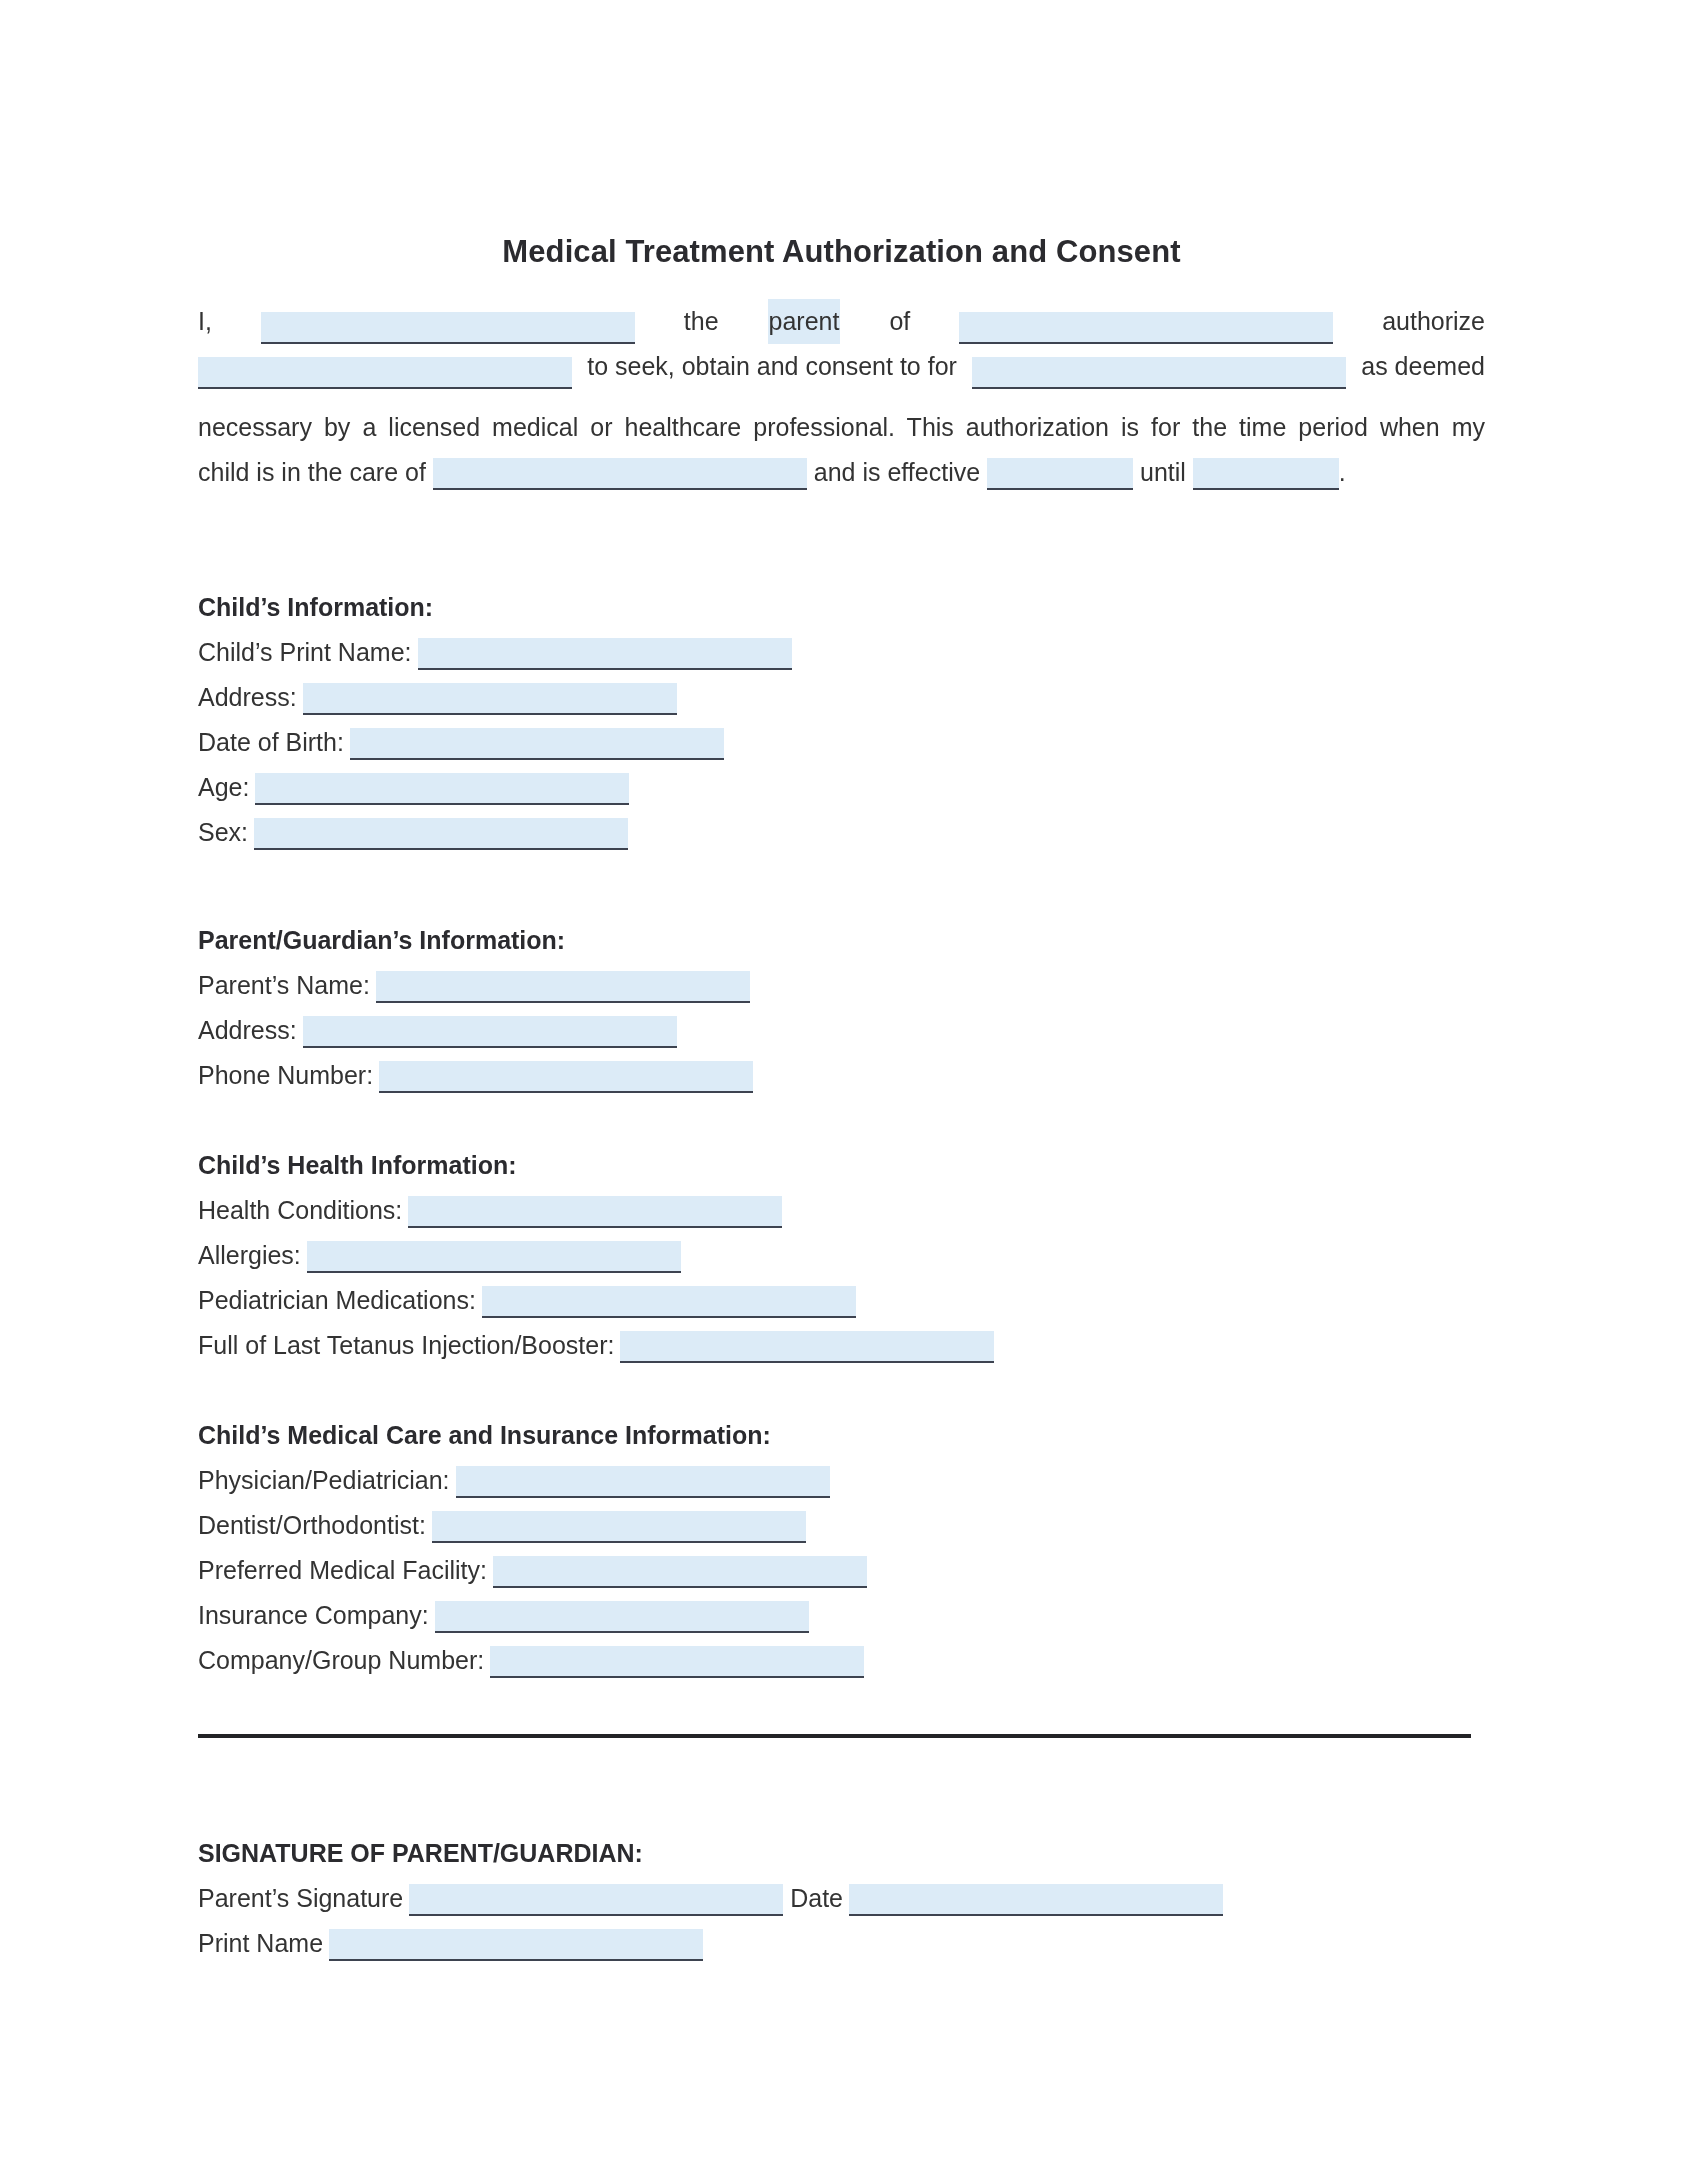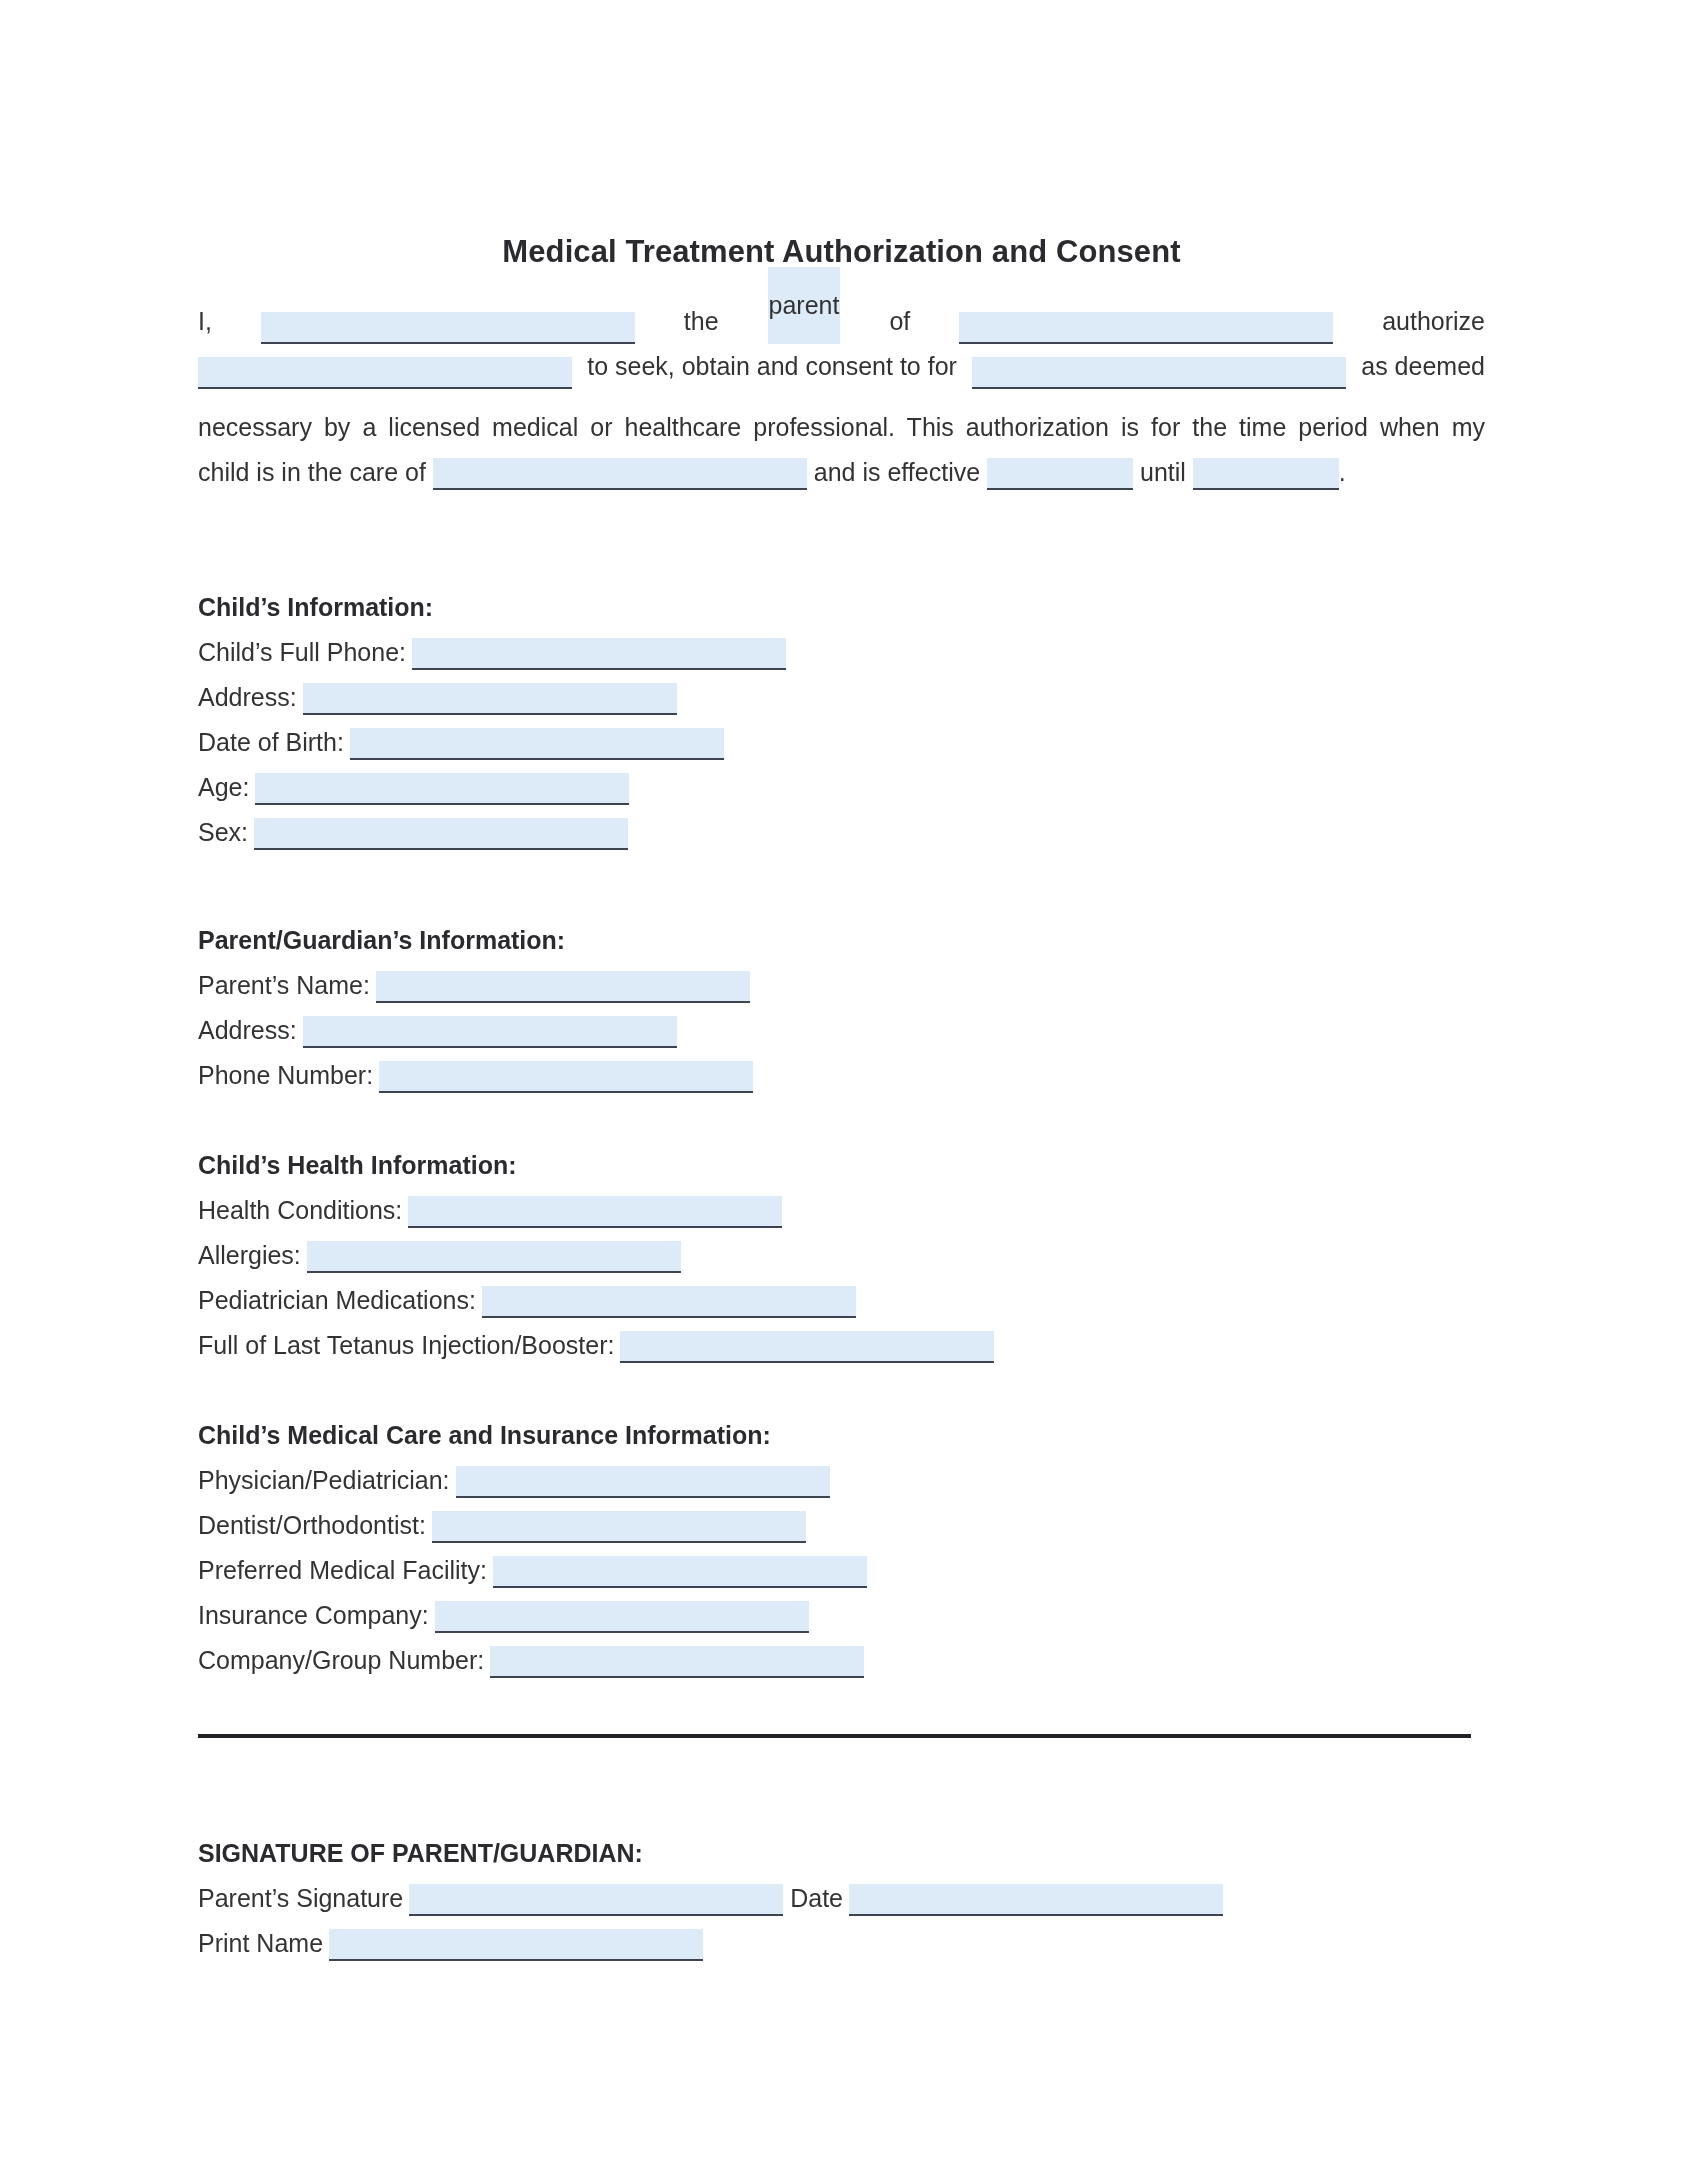--- a/index.html
+++ b/index.html
@@ -19,21 +19,21 @@
     font-size: 25px; line-height: 45px;
   }
   .line { height: 45px; white-space: nowrap; position: relative; }
   .justify { display: flex; justify-content: space-between; align-items: flex-end; }
   .field {
     display: inline-block; background: #dcebf7; border-bottom: 2px solid #3d4350;
     height: 32px; vertical-align: -9px; box-sizing: border-box;
   }
   .field.w378 { width: 374px; }
   .field.w148 { width: 146px; }
-  .hl { background: #dcebf7; padding: 16px 1px; }
+  .hl { background: #dcebf7; padding: 0 1px; }
   .section { position: absolute; left: 198px; font-size: 25px; }
   .section .heading { font-weight: bold; color: #2b2b2f; height: 45px; line-height: 45px; margin-top: 28px; }
   .section .row { height: 45px; line-height: 45px; white-space: nowrap; }
   .section .row .field { width: 374px; margin-left: 6px; }
   .rule {
     position: absolute; left: 198px; width: 1273px; top: 1734px; height: 4px; background: #222326;
   }
   .sig .row .field.sigdate { margin-left: 6px; }
 </style>
 </head>
@@ -66,21 +66,21 @@
       <span>and is effective</span>
       <span class="field w148"></span>
       <span>until</span>
       <span class="field w148"></span><span>.</span>
     </div>
   </div>
 
   <div class="section" style="top: 557px;">
     <div class="heading">Child’s Information:</div>
     <div class="row">
-      <span>Child’s Full Phone:</span><span class="field"></span>
+      <span>Child’s Print Name:</span><span class="field"></span>
     </div>
     <div class="row">
       <span>Address:</span><span class="field"></span>
     </div>
     <div class="row">
       <span>Date of Birth:</span><span class="field"></span>
     </div>
     <div class="row">
       <span>Age:</span><span class="field"></span>
     </div>

